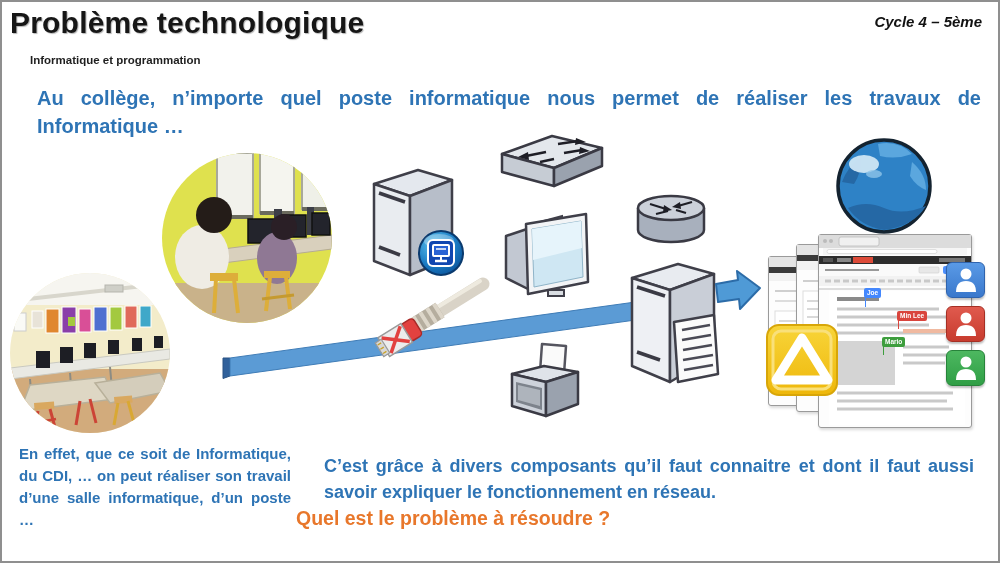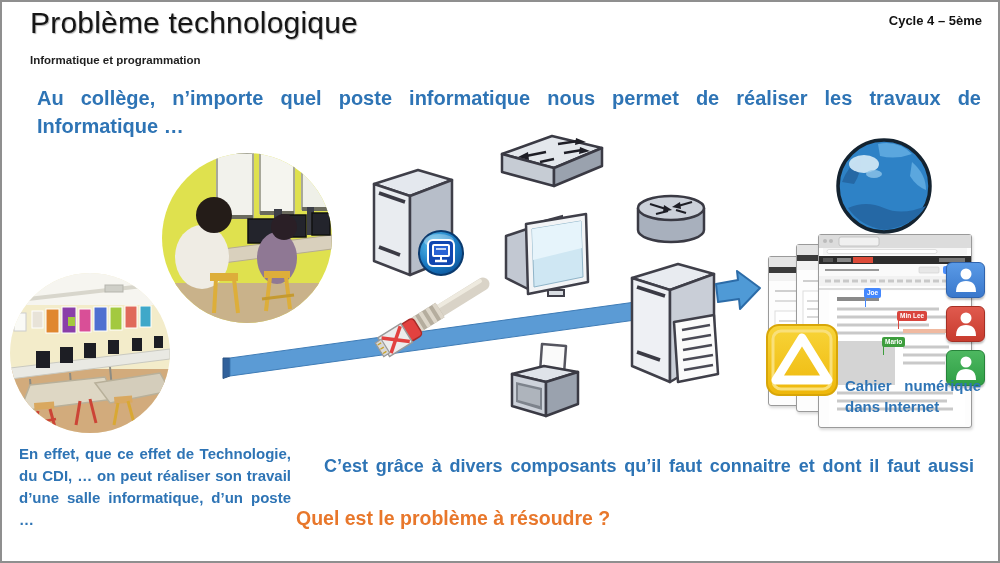--- a/index.html
+++ b/index.html
@@ -3,25 +3,25 @@
 <meta charset="utf-8">
 <style>
   html,body{margin:0;padding:0;background:#fff;}
   #stage{
     position:relative;width:1000px;height:563px;background:#ffffff;
     border:2px solid #8f8f8f;box-sizing:border-box;overflow:hidden;
     font-family:"Liberation Sans", sans-serif;
   }
   
   .title{
-    position:absolute;left:28px;top:4px;font-size:30px;font-weight:400;
+    position:absolute;left:8px;top:4px;font-size:30px;font-weight:700;
     color:#161616;text-shadow:1px 1px 1px #b5b5b5;letter-spacing:.2px;
   }
   .subtitle{position:absolute;left:28px;top:52px;font-size:11.5px;font-weight:700;color:#1f1f1f;}
-  .corner{position:absolute;right:16px;top:11px;font-size:13px;font-weight:600;color:#111;}
+  .corner{position:absolute;right:16px;top:11px;font-size:15px;font-weight:600;color:#111;font-style:italic;}
   
   .blue{color:var(--text-blue,#2E74B5);font-weight:700;}
   .intro{position:absolute;left:35px;top:82px;width:944px;font-size:20px;line-height:28px;}
   .jl{text-align:justify;text-align-last:justify;}
   .left-note{position:absolute;left:17px;top:441px;width:272px;font-size:15px;line-height:22px;}
   .mid-note{position:absolute;left:322px;top:451px;width:650px;font-size:18px;line-height:26px;}
   .question{position:absolute;left:294px;top:505px;font-size:19.5px;font-weight:700;color:var(--accent-orange,#E8772B);}
   .caption{position:absolute;left:843px;top:373px;width:136px;font-size:15px;line-height:21px;z-index:9;}
   
   .art{position:absolute;}
@@ -335,31 +335,28 @@
       <linearGradient id="gd" x1="0" y1="0" x2="0" y2="1">
         <stop offset="0%" stop-color="#f8d53a"></stop>
           <stop offset="100%" stop-color="#eeb70a"></stop>
       </linearGradient>
     </defs>
     <rect x="3" y="3" width="70" height="70" rx="12" fill="url(#gd)" stroke="#d8a608" stroke-width="2"></rect>
     <rect x="9" y="9" width="58" height="58" rx="8" fill="none" stroke="#f9e07a" stroke-width="3"></rect>
     <polygon points="38,16 64,58 12,58" fill="none" stroke="#ffffff" stroke-width="9" stroke-linejoin="round"></polygon>
   </svg>
 
-  <div class="caption blue">
-    <div class="jl">Cahier numérique</div>
-    <div>dans Internet</div>
-  </div>
 
   <div class="left-note blue">
-    <div class="jl">En effet, que ce effet de Technologie,</div>
+    <div class="jl">En effet, que ce soit de Informatique,</div>
     <div class="jl">du CDI, … on peut réaliser son travail</div>
     <div class="jl">d’une salle informatique, d’un poste</div>
     <div>…</div>
   </div>
 
   <div class="mid-note blue">
     <div class="jl">C’est grâce à divers composants qu’il faut connaitre et dont il faut aussi</div>
+    <div>savoir expliquer le fonctionnement en réseau.</div>
   </div>
 
   <div class="question">Quel est le problème à résoudre ?</div>
 
 </div>
 
 </body></html>

